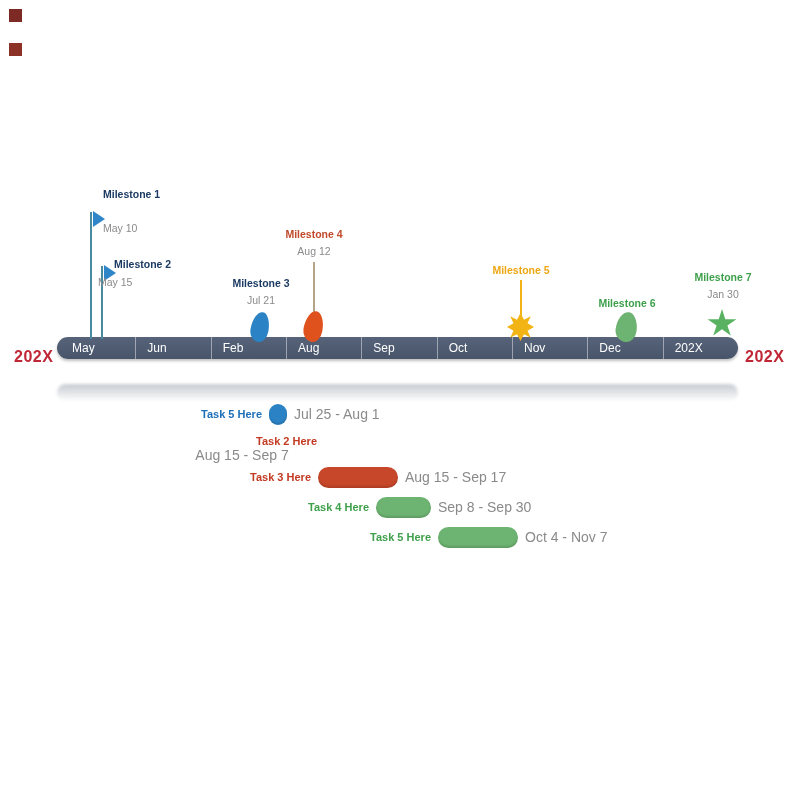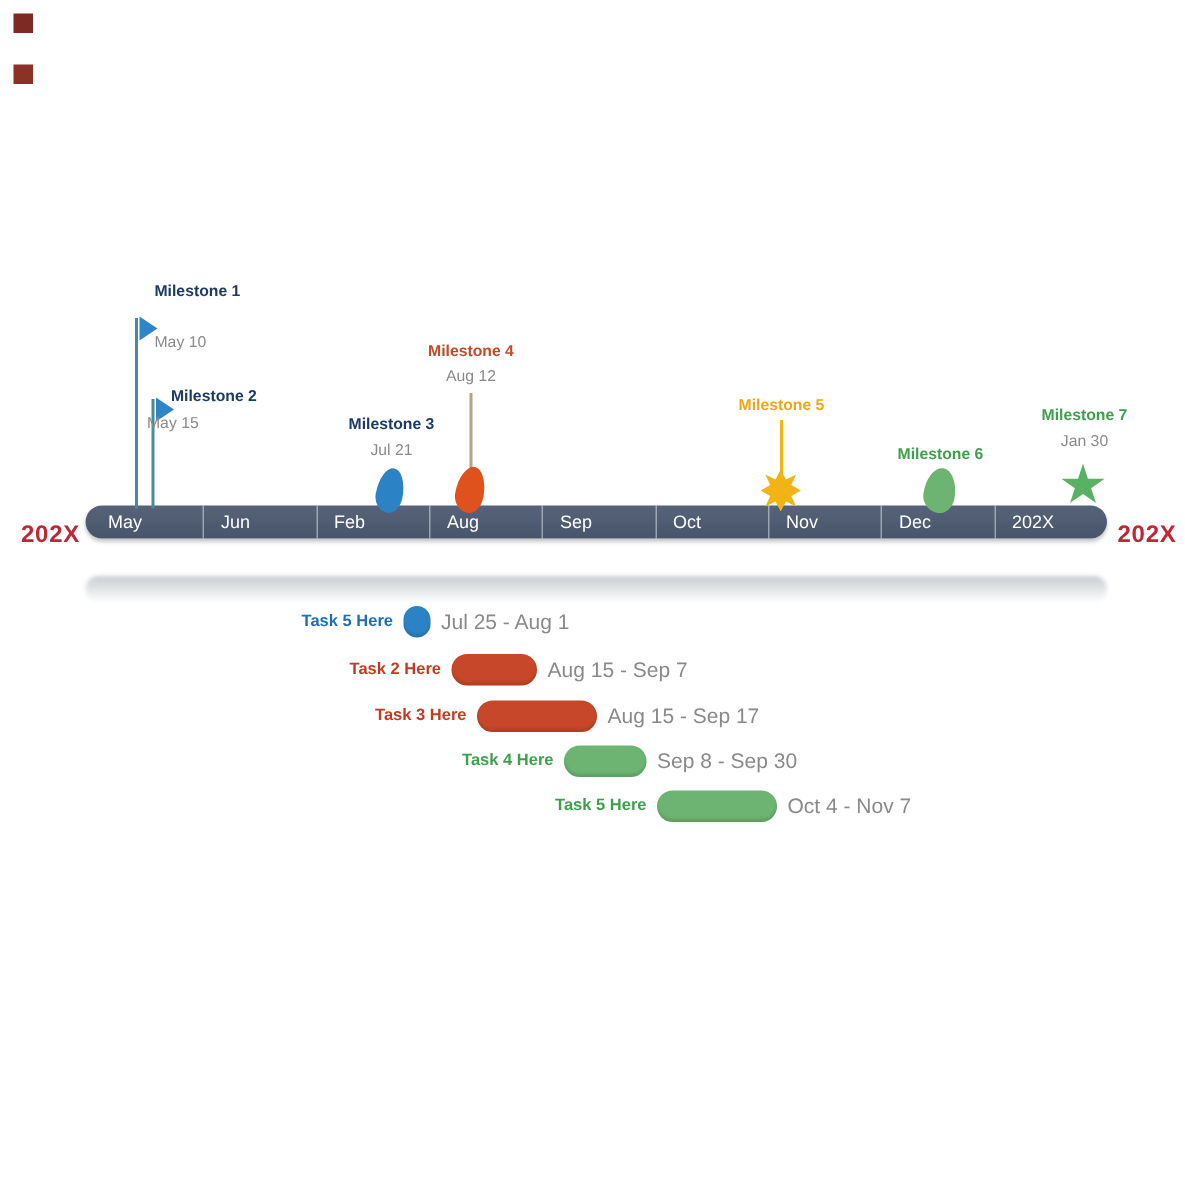--- a/index.html
+++ b/index.html
@@ -146,21 +146,21 @@
   <div class="ms-label c-green centered" style="left:723px; top:271px;">Milestone 7</div>
   <div class="ms-date centered" style="left:723px; top:288px;">Jan 30</div>
   <div class="star5" style="left:707px; top:309px; width:30px; height:29px; background:#58b261;"></div>
 
   <div class="task-row" style="left:98px; top:403px;">
     <div class="task-label c-blue">Task 5 Here</div>
     <div class="task-pill" style="width:18px; background:#2b83c5;"></div>
     <div class="task-date">Jul 25 - Aug 1</div>
   </div>
 
-  <div class="task-row" style="left:130px; top:435px;">
+  <div class="task-row" style="left:153px; top:435px;flex-direction:column;">
     <div class="task-label c-red">Task 2 Here</div>
     <div class="task-pill" style="width:57px; background:#c64729;"></div>
     <div class="task-date">Aug 15 - Sep 7</div>
   </div>
 
   <div class="task-row" style="left:147px; top:466px;">
     <div class="task-label c-red">Task 3 Here</div>
     <div class="task-pill" style="width:80px; background:#c64729;"></div>
     <div class="task-date">Aug 15 - Sep 17</div>
   </div>

